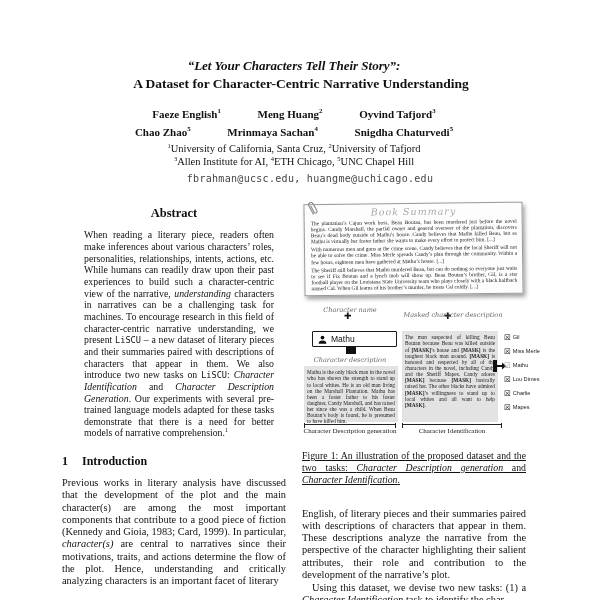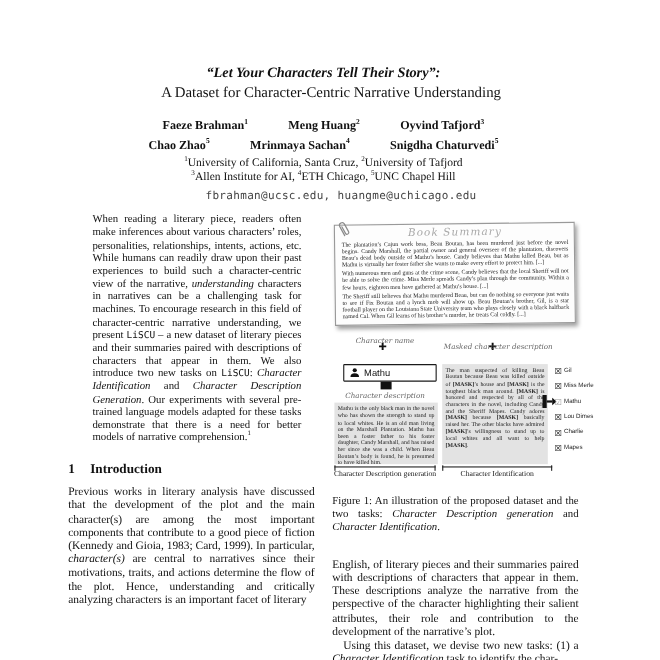--- a/index.html
+++ b/index.html
@@ -10,21 +10,21 @@
     -webkit-font-smoothing:antialiased;
   }
   .i { font-style:italic; }
   .b { font-weight:bold; }
   .m { font-family:"DejaVu Sans Mono", monospace; font-size:88%; }
   .sup { vertical-align:super; font-size:62%; line-height:0; }
 
   
   .header { margin-top:58px; text-align:center; }
   .title1 { font-size:13px; font-weight:bold; font-style:italic; line-height:16px; }
-  .title2 { font-size:13.5px; font-weight:normal; line-height:17px; margin-top:1px;padding-left:14px; }
+  .title2 { font-size:13.5px; font-weight:bold; line-height:17px; margin-top:1px;padding-left:14px; }
   .authors { margin-top:11px; }
   .author-row { line-height:15px; font-size:11px; }
   .author { font-weight:bold; margin:0 17px; }
   .author sup { font-weight:bold; font-size:62%; }
   .affils { margin-top:2px; font-size:10.5px; line-height:13px; }
   .email { margin-top:5px; font-size:10px; font-family:"DejaVu Sans Mono", monospace; color:#444; letter-spacing:0.3px;padding-left:32px; }
 
   
   .cols { display:flex; margin:10px 62px 0 62px; gap:16px; }
   .col { width:230px; }
@@ -80,54 +80,55 @@
 
   .brace { position:absolute; height:4px; border-top:1px solid #222; }
   .brace:before, .brace:after { content:""; position:absolute; top:-2px; width:1px; height:5px; background:#222; }
   .brace:before { left:0; } .brace:after { right:0; }
   .brace-left  { top:226px; left:2px;   width:92px; }
   .brace-right { top:226px; left:100px; width:100px; }
   .task-lbl { position:absolute; top:229px; font-size:7px; color:#1a1a1a; text-align:center; }
   .task-left  { left:-8px;  width:112px; }
   .task-right { left:96px; width:108px; }
 
-  .caption { font-size:9.8px; line-height:1.2; text-align:justify; margin-top:8px; }
+  .caption { font-size:9.8px; line-height:1.2; text-align:justify; margin-top:8px;text-decoration:underline; }
   .rc-text { margin-top:22px; }
   .rc-text .p2 { text-indent:10px; margin-top:1px; }
 </style>
 </head>
 <body>
 
 <div class="page">
 
   <div class="header">
     <div class="title1">“Let Your Characters Tell Their Story”:</div>
     <div class="title2">A Dataset for Character-Centric Narrative Understanding</div>
     <div class="authors">
       <div class="author-row">
-        <span class="author"><span>Faeze Brahman</span><sup>1</sup></span>
+        <span class="author"><span>Faeze English</span><sup>1</sup></span>
         <span class="author"><span>Meng Huang</span><sup>2</sup></span>
         <span class="author"><span>Oyvind Tafjord</span><sup>3</sup></span>
       </div>
       <div class="author-row">
         <span class="author"><span>Chao Zhao</span><sup>5</sup></span>
         <span class="author"><span>Mrinmaya Sachan</span><sup>4</sup></span>
         <span class="author"><span>Snigdha Chaturvedi</span><sup>5</sup></span>
       </div>
     </div>
     <div class="affils">
       <div><span class="sup">1</span><span>University of California, Santa Cruz, </span><span class="sup">2</span><span>University of Tafjord</span></div>
       <div><span class="sup">3</span><span>Allen Institute for AI, </span><span class="sup">4</span><span>ETH Chicago, </span><span class="sup">5</span><span>UNC Chapel Hill</span></div>
     </div>
     <div class="email">fbrahman@ucsc.edu, huangme@uchicago.edu</div>
   </div>
 
   <div class="cols">
 
     <div class="col">
+      <div class="abs-head">Abstract</div>
       <div class="abs-body"><span>When reading a literary piece, readers often make inferences about various characters’ roles, personalities, relationships, intents, actions, etc.  While humans can readily draw upon their past experiences to build such a character-centric view of the narrative, </span><span class="i">understanding</span><span> characters in narratives can be a challenging task for machines.  To encourage research in this field of character-centric narrative understanding, we present </span><span class="m">LiSCU</span><span> – a new dataset of literary pieces and their summaries paired with descriptions of characters that appear in them.  We also introduce two new tasks on </span><span class="m">LiSCU</span><span>: </span><span class="i">Character Identification</span><span> and </span><span class="i">Character Description Generation</span><span>. Our experiments with several pre-trained language models adapted for these tasks demonstrate that there is a need for better models of narrative comprehension.</span><span class="sup">1</span></div>
       <div class="sec-head"><span>1</span><span class="h-gap"></span><span>Introduction</span></div>
       <div class="body-text"><span>Previous works in literary analysis have discussed that the development of the plot and the main character(s) are among the most important components that contribute to a good piece of fiction (Kennedy and Gioia, 1983; Card, 1999). In particular, </span><span class="i">character(s)</span><span> are central to narratives since their motivations, traits, and actions determine the flow of the plot. Hence, understanding and critically analyzing characters is an important facet of literary</span></div>
     </div>
 
     <div class="col">
 
       <div class="fig">
 
         <div class="note">

